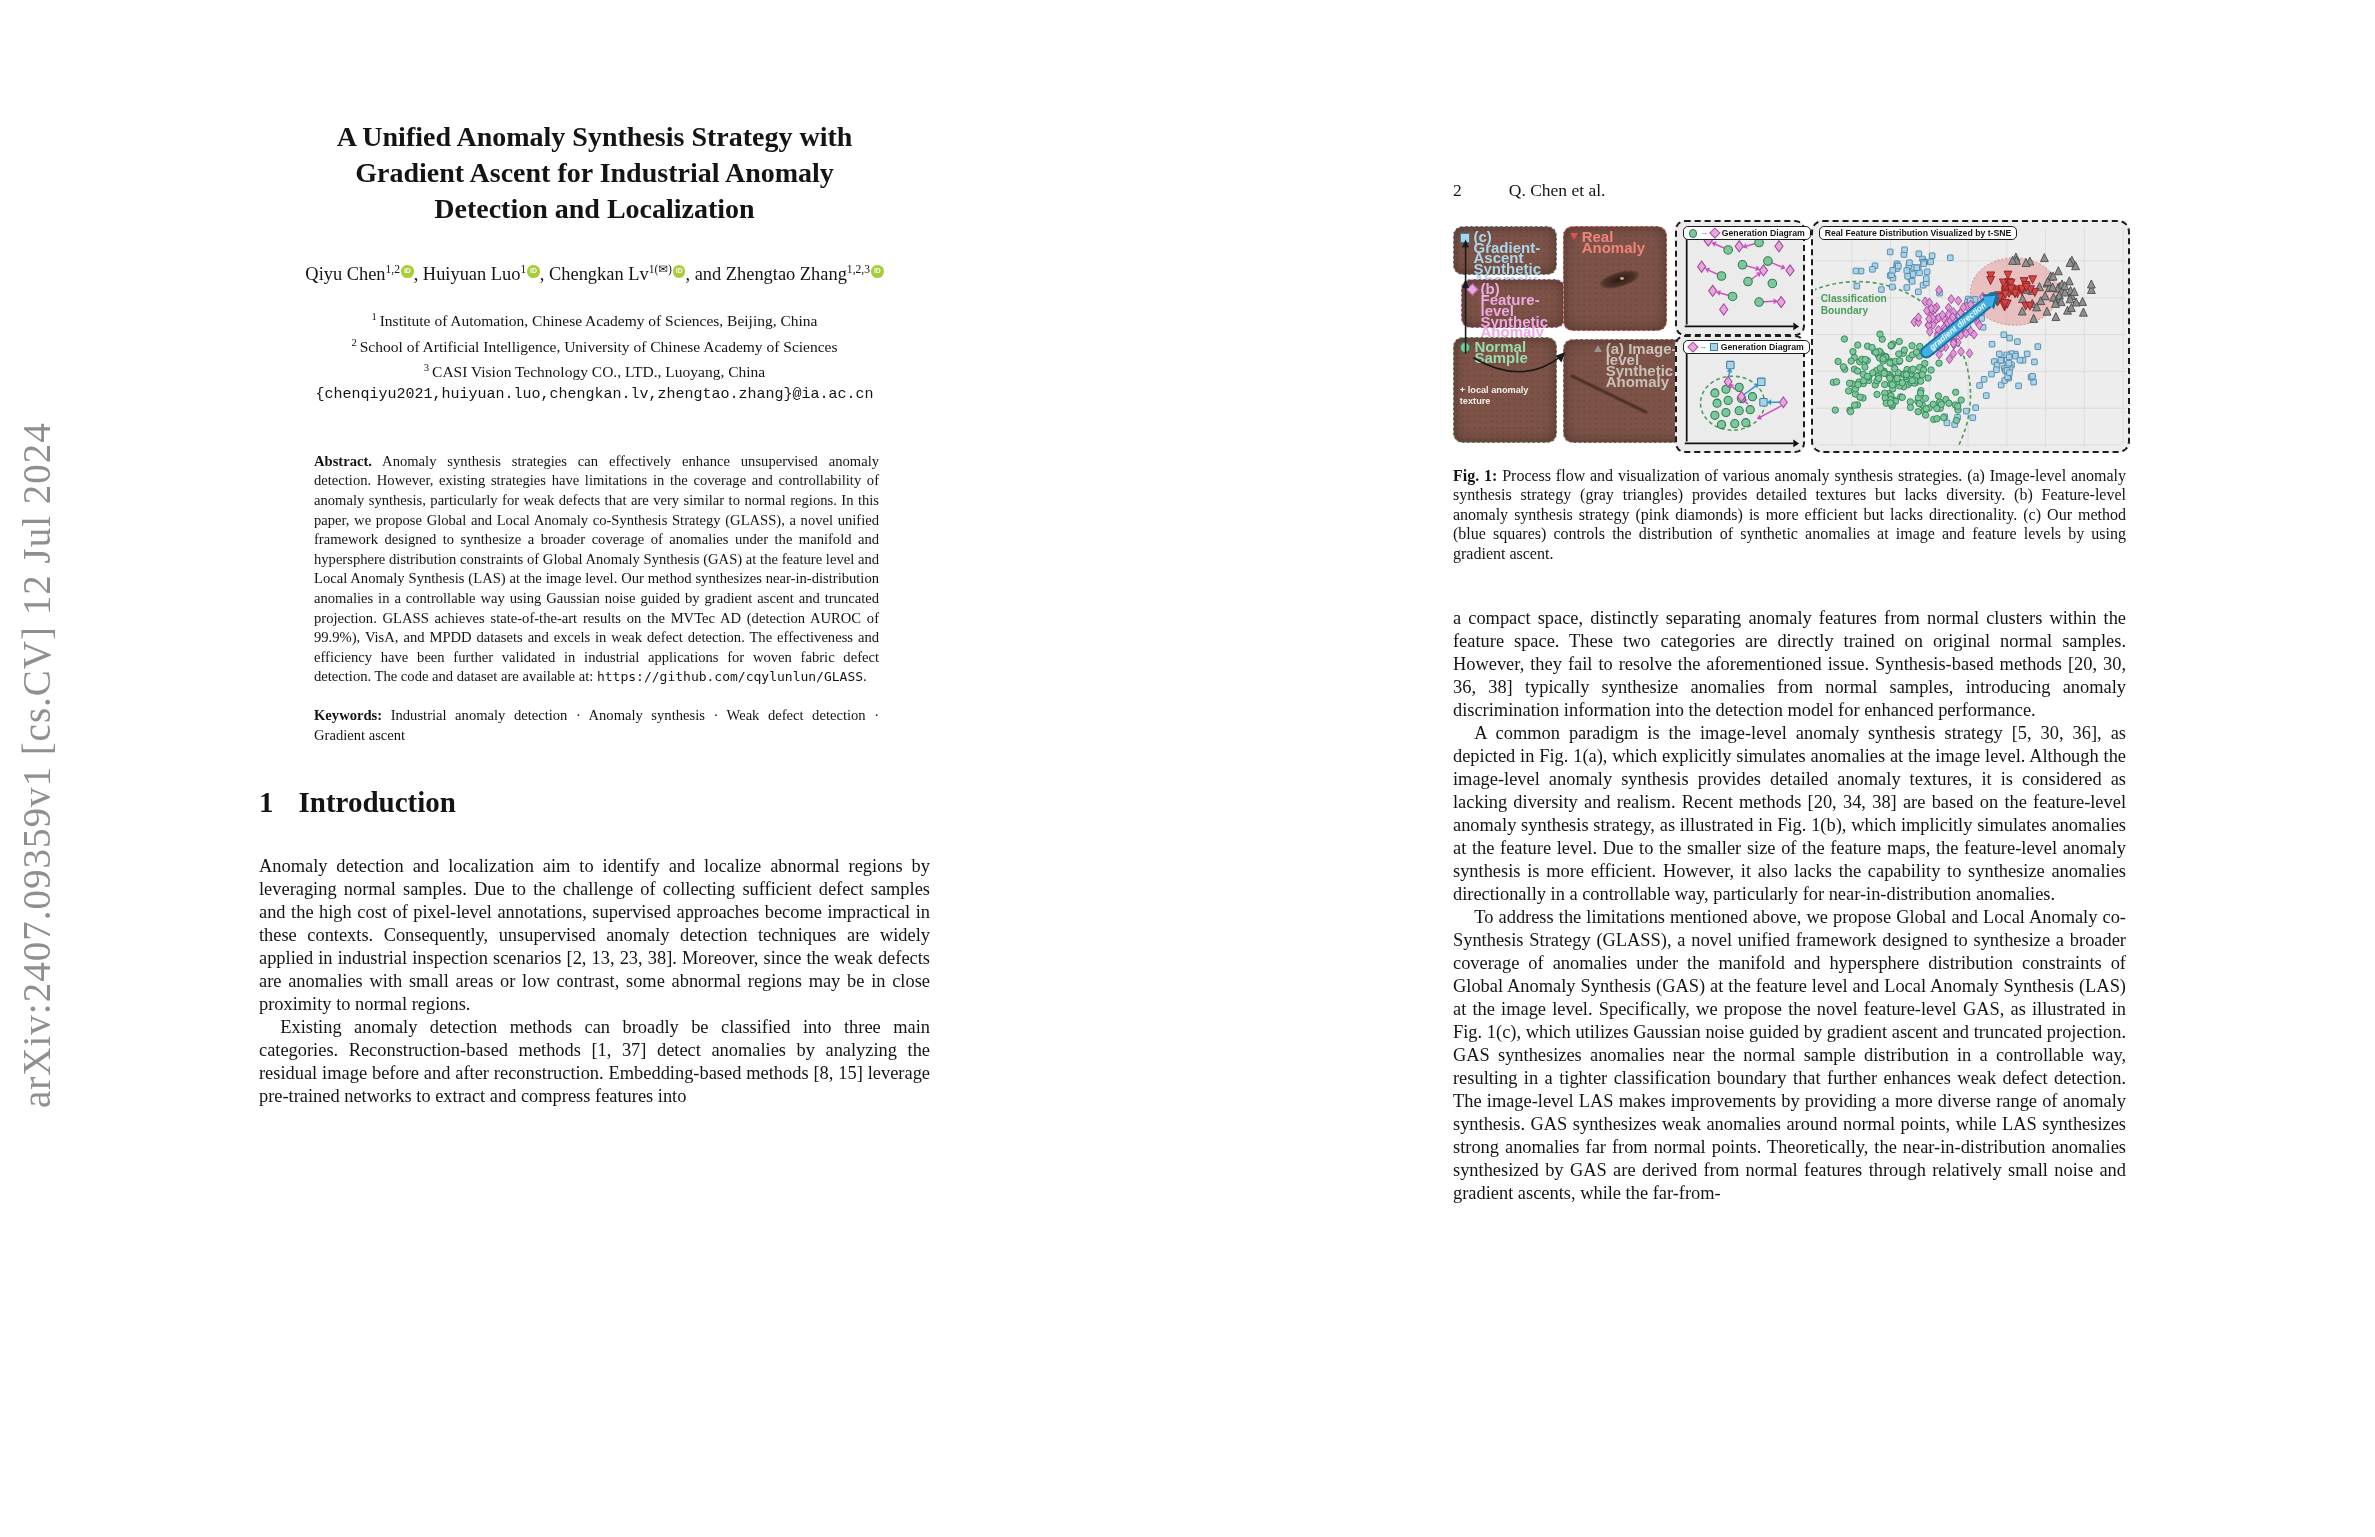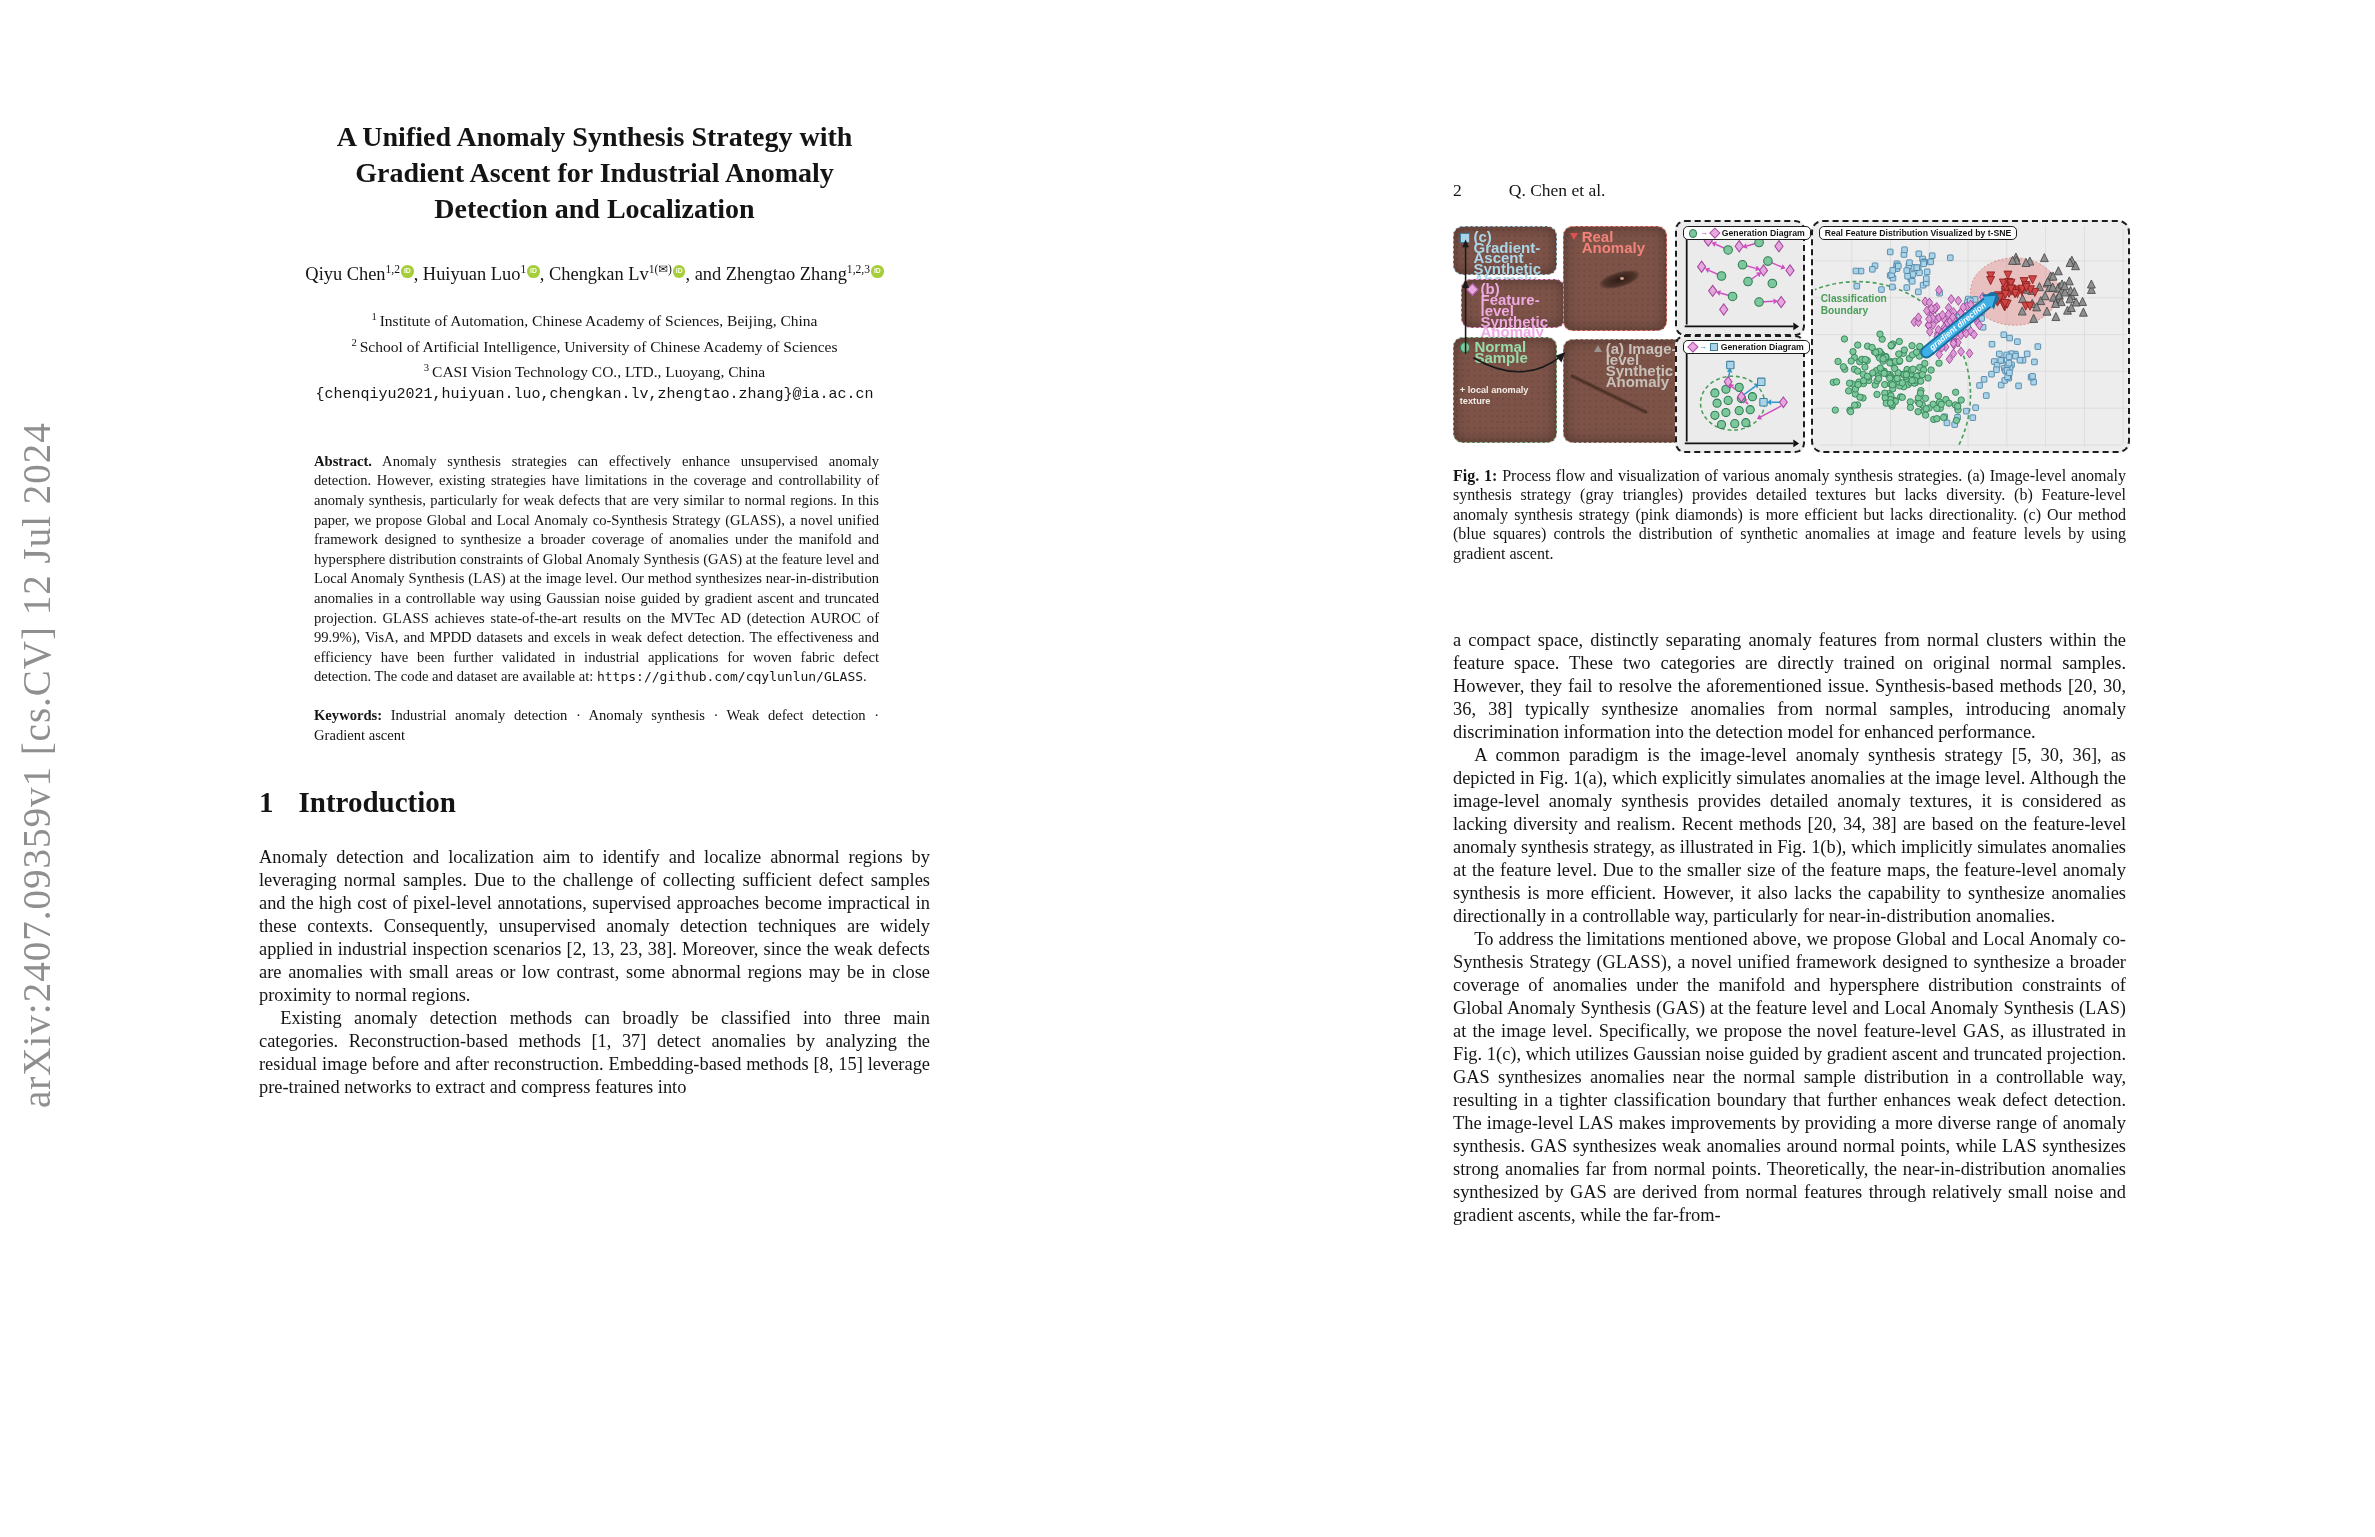--- a/index.html
+++ b/index.html
@@ -23,21 +23,21 @@
     line-height:12.6px;text-align:center;vertical-align:super;margin-left:1px;}
   .affils{margin-top:21.3px;text-align:center;font-size:15.5px;line-height:21px;}
   .affils sup{font-size:10.7px;margin-right:2.9px;}
   .email{font-family:Liberation Mono, monospace;font-size:15px;margin-top:1.9px;}
   .abstract{margin:47px 51px 0 55px;text-align:justify;font-size:14.6px;line-height:19.6px;}
   .keywords{margin:19.4px 51px 0 55px;text-align:justify;font-size:14.6px;line-height:19.6px;}
   .mono{font-family:"DejaVu Sans Mono",monospace;font-size:13px;}
   .bold{font-weight:bold;}
   .section-heading{margin-top:41px;font-size:29px;font-weight:bold;}
   .section-heading .num{margin-right:25px;}
-  .para-list{margin-top:27px;}
+  .para-list{margin-top:36px;}
   .body-p{margin:0;text-align:justify;font-size:18.4px;line-height:23px;}
   .body-p.indent{text-indent:21.3px;}
 
   
   .running-head{margin-top:180px;font-size:17.5px;display:flex;gap:47px;}
 
   .figure{position:relative;margin-top:16.5px;height:233px;}
   .fig-box{position:absolute;background:#7d5348;border-radius:9.7px;
     background-image:radial-gradient(rgba(0,0,0,.10) 1px, rgba(0,0,0,0) 1.4px);
     background-size:5.8px 5.8px;box-shadow:inset 0 0 13.6px rgba(0,0,0,.35);}
@@ -77,21 +77,21 @@
     padding:1px 4.9px;font-family:"Liberation Sans",sans-serif;font-weight:bold;font-size:8.7px;
     display:flex;align-items:center;gap:2.9px;white-space:nowrap;z-index:3;}
   .mini-circle{width:6.8px;height:6.8px;border-radius:50%;background:#7cc79b;border:1px solid #2e7d52;}
   .mini-diamond{width:5.8px;height:5.8px;background:#e9a9df;border:1px solid #a94fa4;transform:rotate(45deg);}
   .mini-square{width:5.8px;height:5.8px;background:#a9d3e9;border:1px solid #3e7d99;}
   .mini-arrow-pink{color:#d14ec2;font-size:7.8px;line-height:7.8px;}
   .mini-arrow-blue{color:#3398cc;font-size:7.8px;line-height:7.8px;}
   .plot{position:absolute;left:0;top:0;width:100%;height:100%;}
 
   .caption{margin-top:15.5px;text-align:justify;font-size:16px;line-height:19.4px;}
-  #right-paras{margin-top:66px;}
+  #right-paras{margin-top:44px;}
 </style>
 </head>
 <body>
 
 <div class="watermark">arXiv:2407.09359v1  [cs.CV]  12 Jul 2024</div>
 
 <div class="page-left">
   <div class="title" id="title-block"><span>A Unified Anomaly Synthesis Strategy with</span><br><span>Gradient Ascent for Industrial Anomaly</span><br><span>Detection and Localization</span></div>
   <div class="authors" id="authors-line"><span>Qiyu Chen<sup>1,2</sup><span class="orcid">iD</span></span>, <span>Huiyuan Luo<sup>1</sup><span class="orcid">iD</span></span>, <span>Chengkan Lv<sup>1(✉)</sup><span class="orcid">iD</span></span>, and <span>Zhengtao Zhang<sup>1,2,3</sup><span class="orcid">iD</span></span></div>
   <div class="affils">

